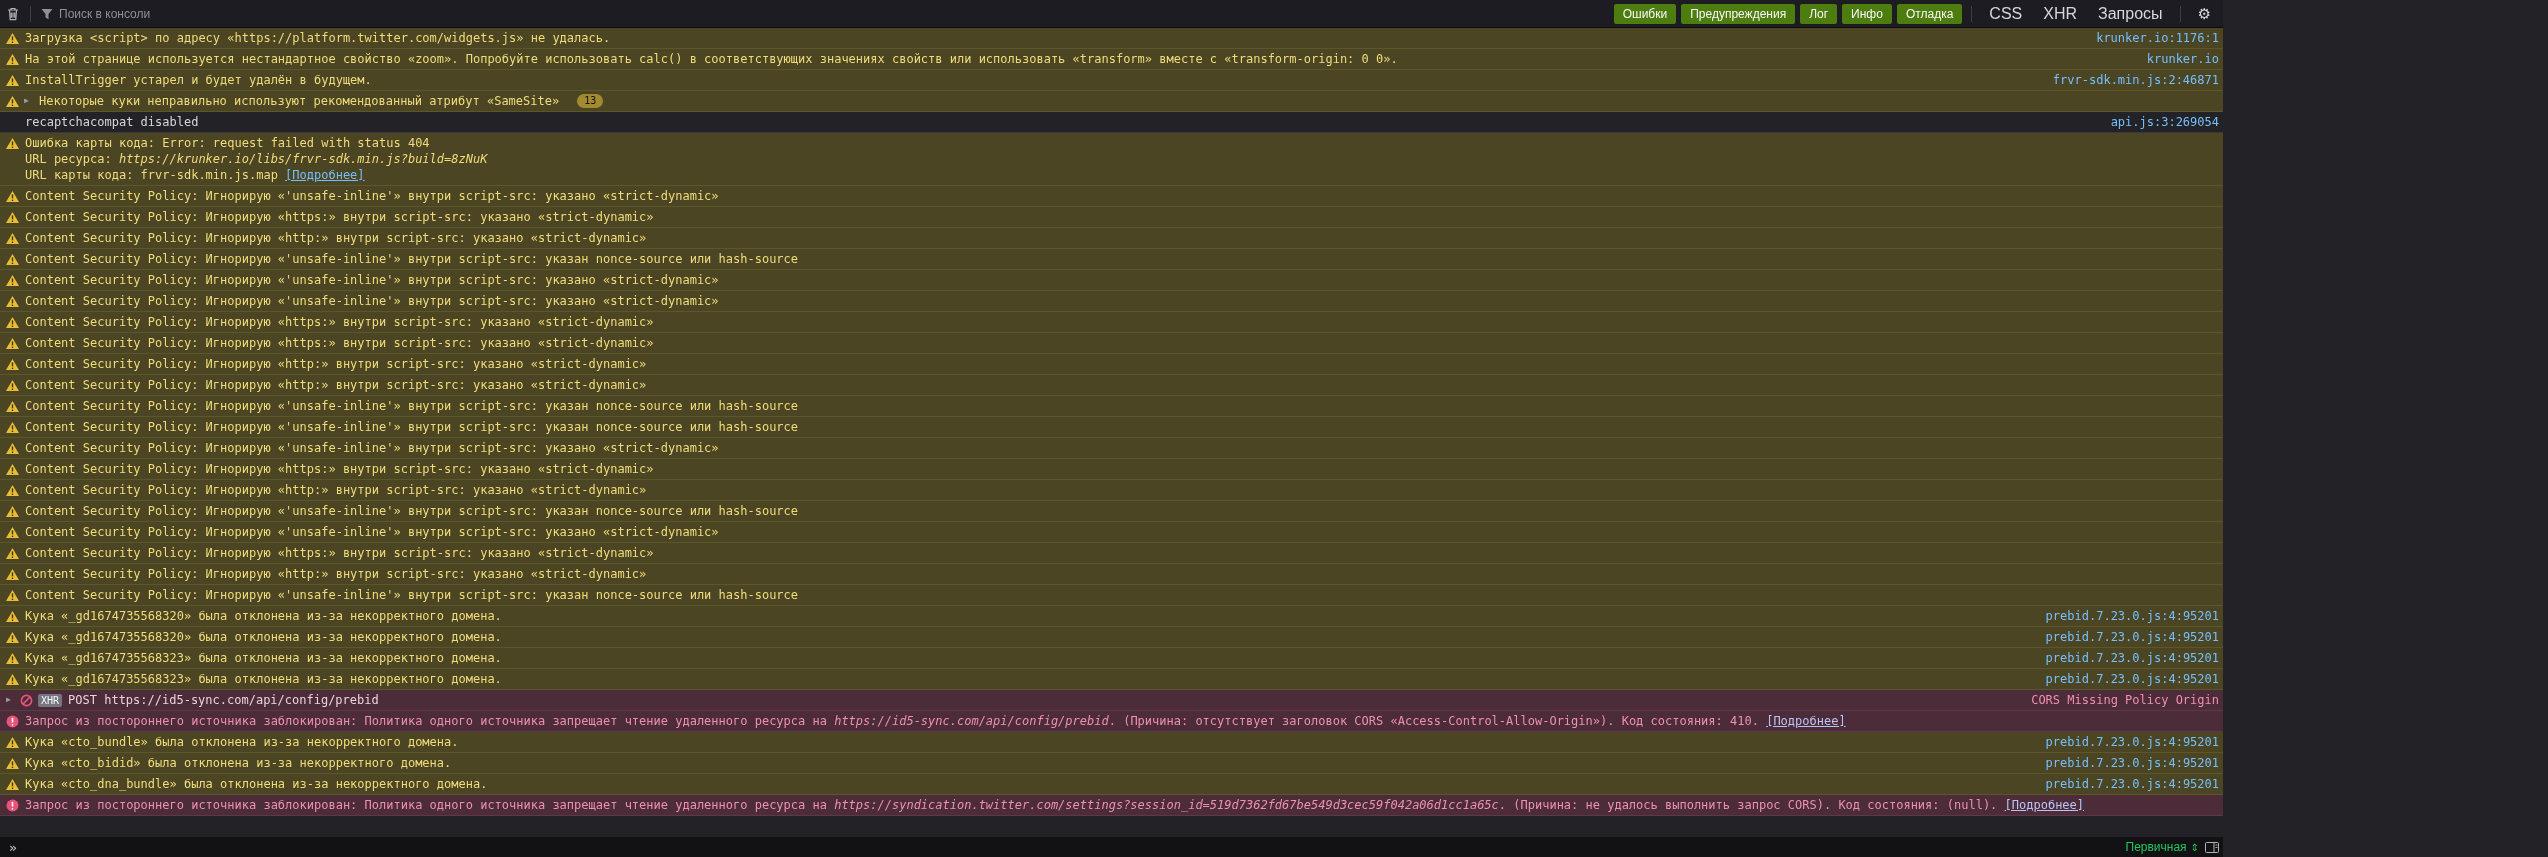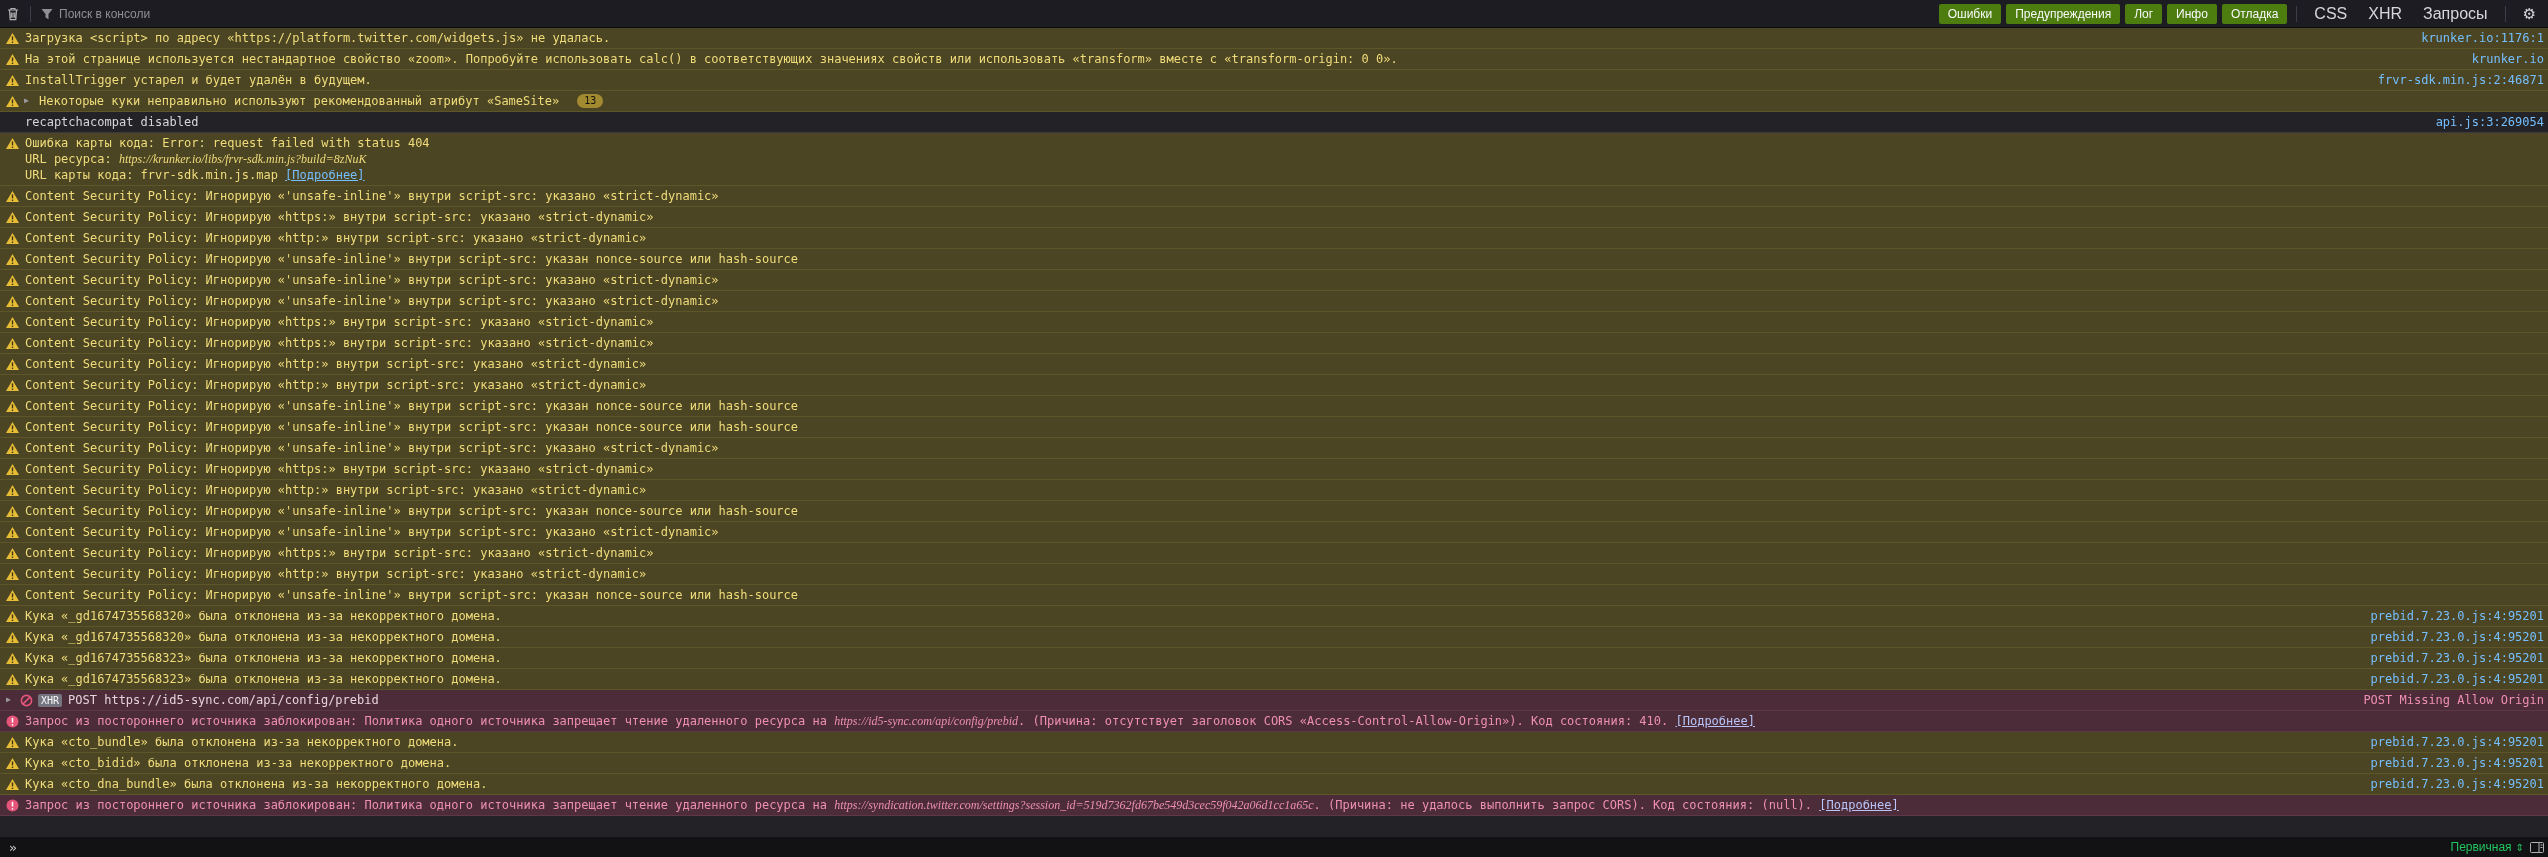--- a/index.html
+++ b/index.html
@@ -1,18 +1,18 @@
 <!DOCTYPE html>
 <html><head>
 <meta charset="utf-8">
 <style>
   * { margin:0; padding:0; box-sizing:border-box; }
   html,body { width:2548px; height:857px; overflow:hidden; background:#232327;
               font-family:"DejaVu Sans Mono", monospace; }
-  .wrap { width:2548px; height:857px; display:flex; flex-direction:column; background:#232327; }
+  .wrap { width:2223px; height:857px; display:flex; flex-direction:column; background:#232327; }
 
   
   .toolbar { height:28px; flex:0 0 28px; background:#1c1c22; border-bottom:1px solid #0c0c0d;
              display:flex; align-items:center; font-family:"Liberation Sans", sans-serif;
              font-size:12px; color:#d7d7db; }
   .iconbtn { display:flex; align-items:center; justify-content:center; width:26px; height:24px;
              cursor:pointer; }
   .vsep { width:1px; height:16px; background:#3d3d47; margin:0 4px; flex:0 0 1px; }
   .searchbox { display:flex; align-items:center; gap:6px; padding-left:6px; flex:0 0 auto; }
   .search { width:300px; background:transparent; border:none; outline:none; color:#d7d7db;
@@ -35,21 +35,21 @@
   .lead { display:flex; align-items:center; gap:5px; padding:0 6px; height:20px; flex:0 0 auto; }
   .tok { display:inline-flex; align-items:center; }
   .tok-spacer { width:13px; }
   .tok-expand-arrow { font-size:8px; color:#9a9aa0; width:9px; cursor:pointer; }
   .tok-xhr-badge { background:#757580; color:#f9f9fa; font-size:10px; line-height:13px;
                    padding:0 3px; border-radius:2px; }
   .msg { flex:1 1 auto; min-width:0; }
   .line { white-space:nowrap; overflow:hidden; }
   .row-multi .msg { padding:2px 0; }
   .row-multi .line { line-height:16px; }
-  .seg-italic { font-style:italic;font-family:Liberation Serif, serif; }
+  .seg-italic { font-style:italic; }
   .seg-link { color:#75bfff; text-decoration:underline; cursor:pointer; }
   .row-error .seg-link { color:#b9c3f7; }
   .seg-xhrtext { color:#e8d3dc; }
   .badge { display:inline-block; margin-left:18px; background:#a18a2f; color:#15120a;
            border-radius:7px; padding:0 7px; font-size:10px; line-height:14px; height:14px;
            vertical-align:1px; }
   .src { white-space:nowrap; margin-left:12px; color:#75bfff; cursor:pointer;
          text-decoration:none; flex:0 0 auto; }
   .note { white-space:nowrap; margin-left:12px; color:#ef8fb2; flex:0 0 auto; }
 
@@ -530,21 +530,21 @@
             <svg width="13" height="13" viewBox="0 0 13 13">
               <circle cx="6.5" cy="6.5" r="5.1" fill="none" stroke="#e5557a" stroke-width="1.6"></circle>
               <line x1="2.9" y1="10.1" x2="10.1" y2="2.9" stroke="#e5557a" stroke-width="1.6"></line>
             </svg>
           </span>
           <span class="tok tok-xhr-badge">XHR</span>
         </span>
         <div class="msg">
           <div class="line"><span class="seg seg-xhrtext">POST https://id5-sync.com/api/config/prebid</span></div>
         </div>
-        <span class="note">POST Missing Allow Origin</span>
+        <span class="note">CORS Missing Policy Origin</span>
       </div>
       <div class="row row-error">
         <span class="lead">
           <span class="tok tok-error-icon">
             <svg width="13" height="13" viewBox="0 0 13 13">
               <circle cx="6.5" cy="6.5" r="6" fill="#e5557a"></circle>
               <rect x="5.7" y="2.8" width="1.6" height="5" rx="0.8" fill="#fff"></rect>
               <rect x="5.7" y="9.1" width="1.6" height="1.6" rx="0.8" fill="#fff"></rect>
             </svg>
           </span>

